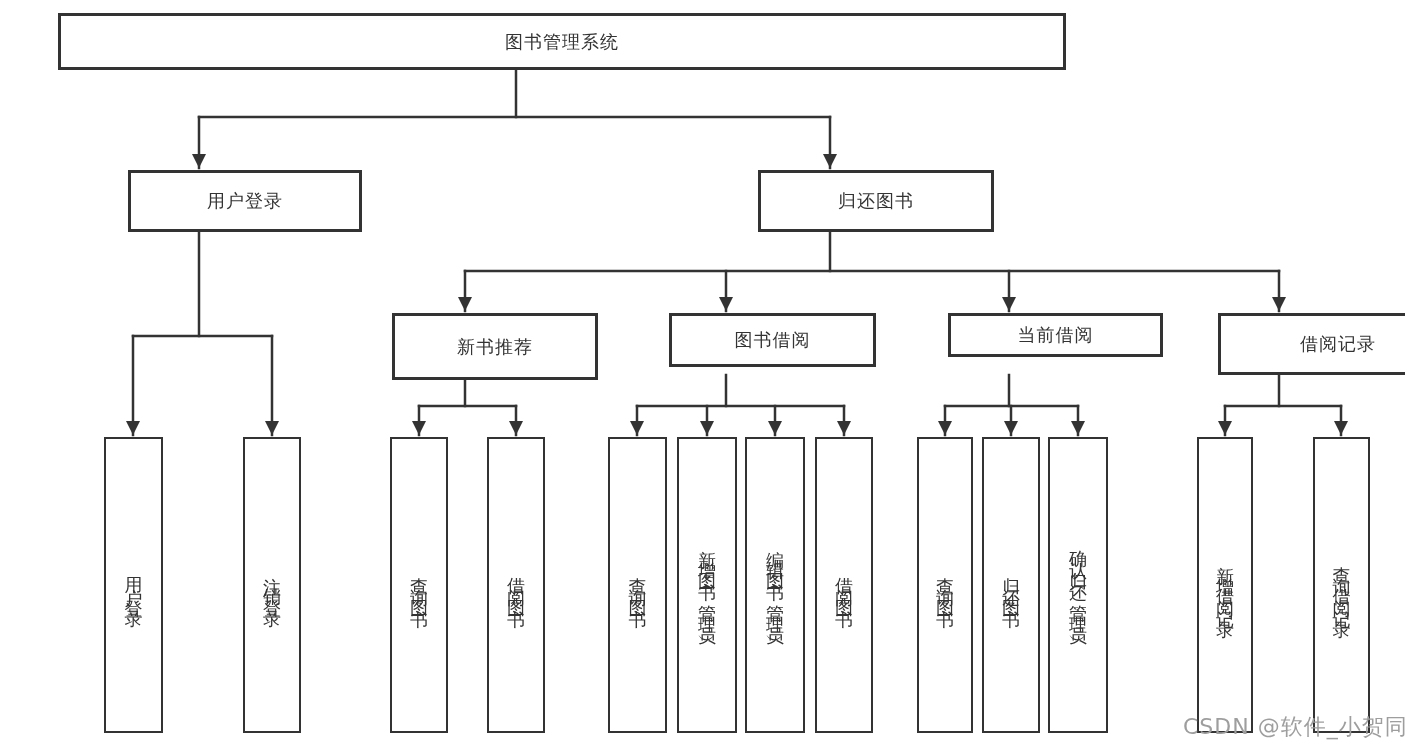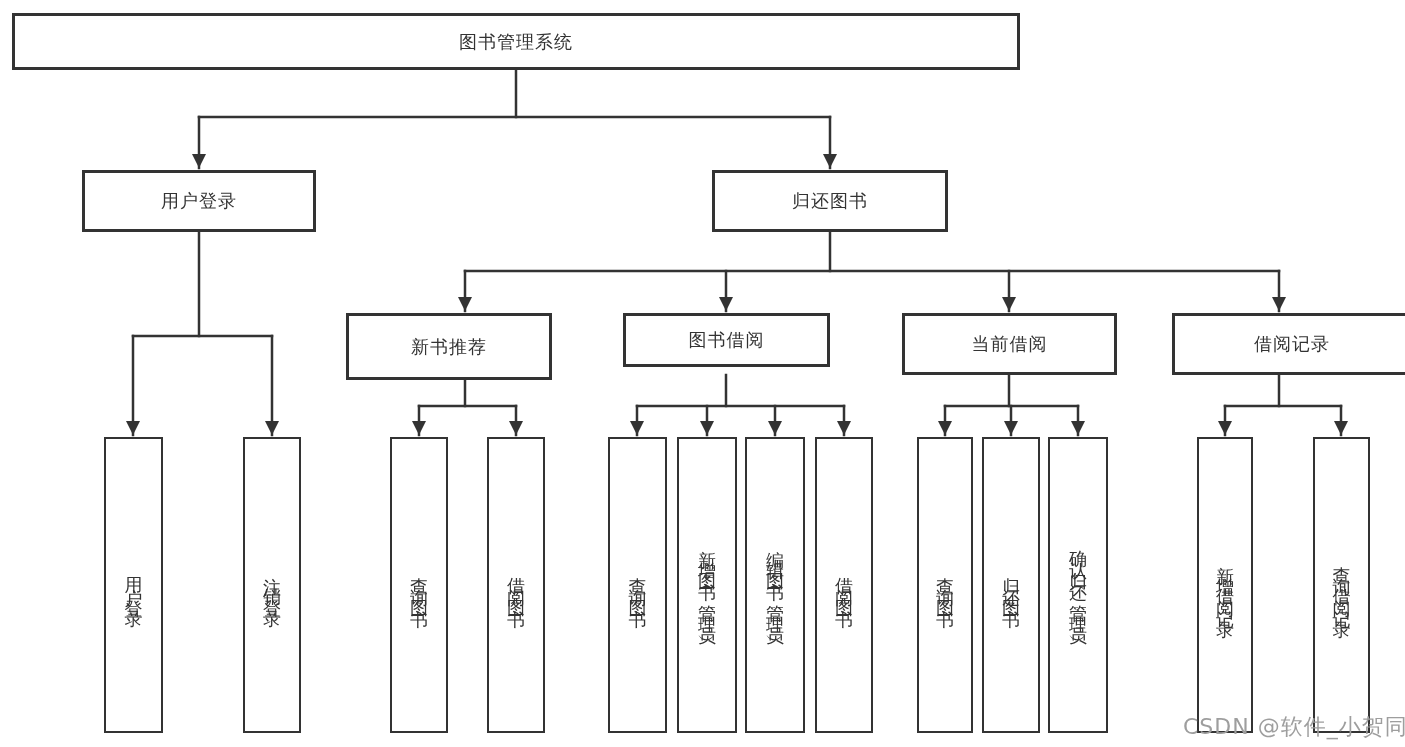--- a/index.html
+++ b/index.html
@@ -26,20 +26,21 @@
     box-sizing: border-box;
     background: #ffffff;
     border: 3px solid #333333;
     display: flex;
     align-items: center;
     justify-content: center;
     color: #333333;
     font-size: 18px;
     letter-spacing: 1px;
     z-index: 2;
+    margin-left: 46px;
   }
   .vbox {
     position: absolute;
     top: 437px;
     height: 296px;
     box-sizing: border-box;
     background: #ffffff;
     border: 2.5px solid #333333;
     display: flex;
     align-items: center;
@@ -131,21 +132,21 @@
   <div class="hbox" style="left:712px; top:170px; width:236px; height:62px;">
     <span>归还图书</span>
   </div>
 
   <div class="hbox" style="left:346px; top:313px; width:206px; height:67px;">
     <span>新书推荐</span>
   </div>
   <div class="hbox" style="left:623px; top:313px; width:207px; height:54px;">
     <span>图书借阅</span>
   </div>
-  <div class="hbox" style="left:902px; top:313px; width:215px; height:62px;">
+  <div class="hbox" style="left:902px; top:313px; width:215px; height:44px;">
     <span>当前借阅</span>
   </div>
   <div class="hbox" style="left:1172px; top:313px; width:240px; height:62px;">
     <span>借阅记录</span>
   </div>
 
   <div class="vbox" style="left:104px; width:59px;">
     <span class="vtext">用户登录</span>
   </div>
   <div class="vbox" style="left:243px; width:58px;">

